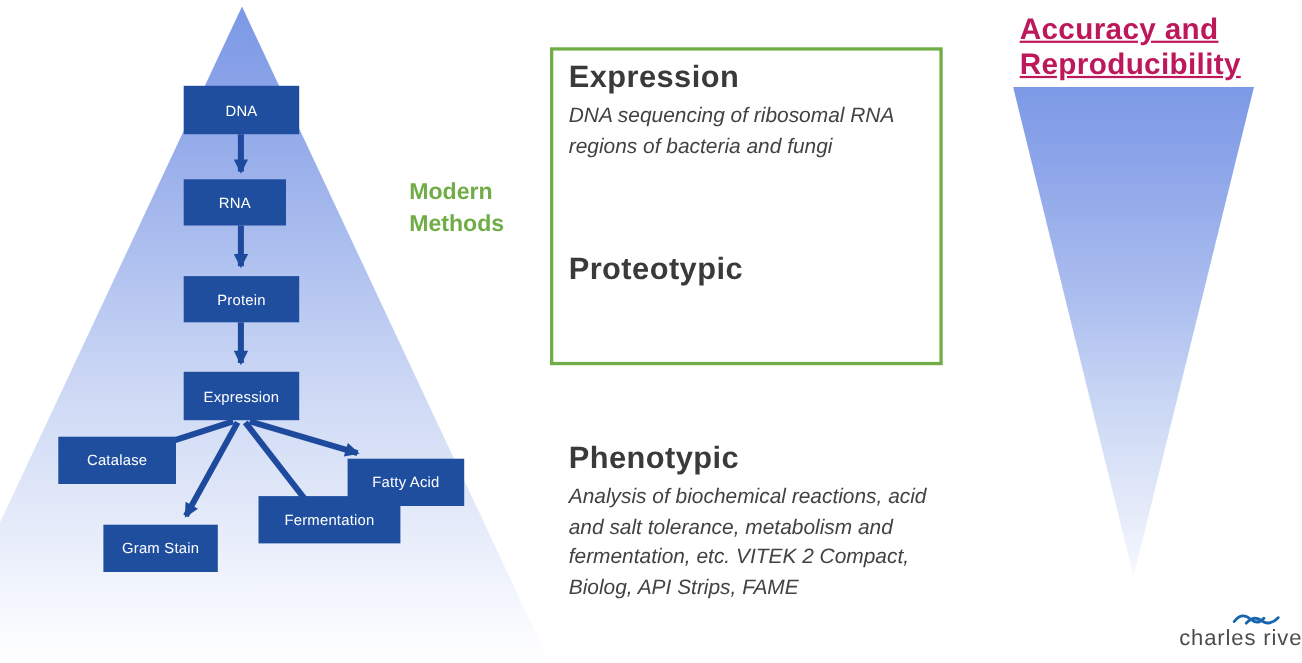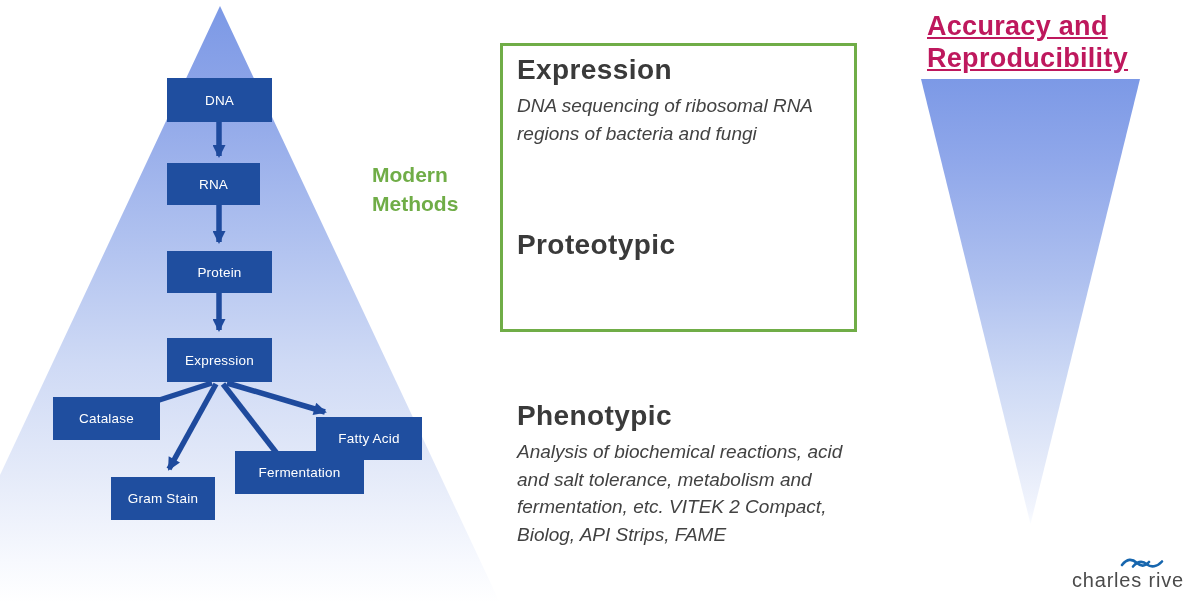--- a/index.html
+++ b/index.html
@@ -105,21 +105,21 @@
     </div>
   <div class="node" style="left:167px; top:251px; width:105px; height:42px;">
       <span>Protein</span>
     </div>
   <div class="node" style="left:167px; top:338px; width:105px; height:44px;">
       <span>Expression</span>
     </div>
   <div class="node" style="left:53px;  top:397px; width:107px; height:43px;">
       <span>Catalase</span>
     </div>
-  <div class="node" style="left:111px; top:477px; width:104px; height:43px;">
+  <div class="node" style="left:94px; top:477px; width:104px; height:43px;">
       <span>Gram Stain</span>
     </div>
   <div class="node" style="left:235px; top:451px; width:129px; height:43px;">
       <span>Fermentation</span>
     </div>
   <div class="node" style="left:284px; top:417px; width:106px; height:43px;margin-left:32px;">
       <span>Fatty Acid</span>
     </div>
 
   <div class="modern">

